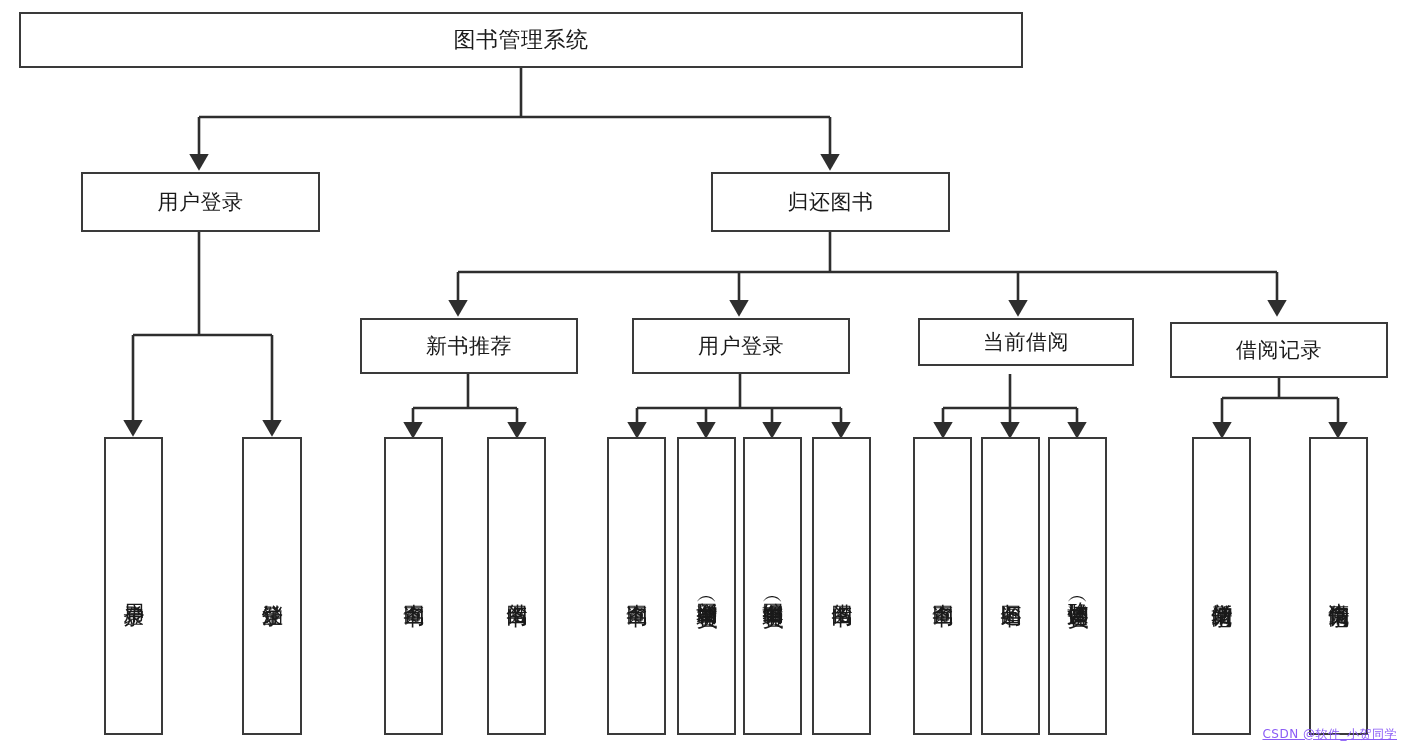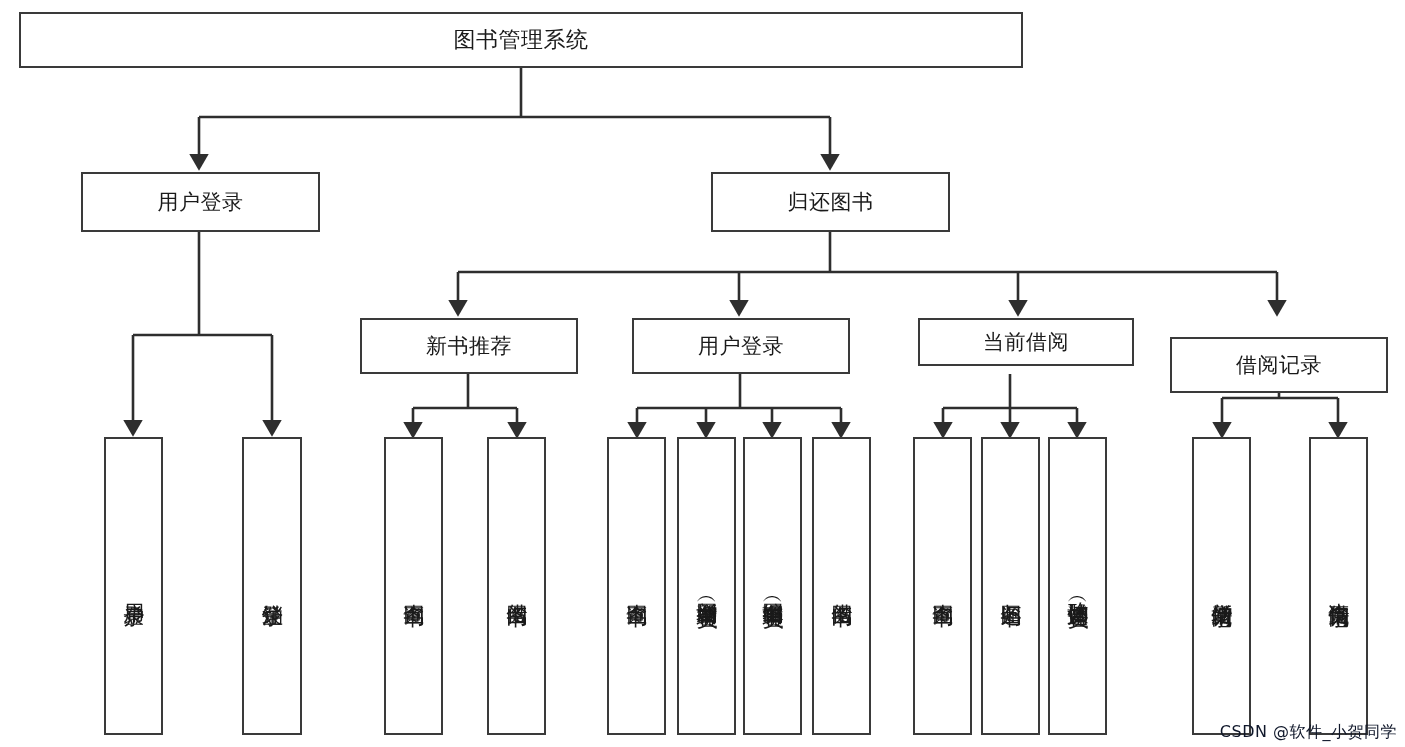--- a/index.html
+++ b/index.html
@@ -55,24 +55,25 @@
     text-orientation: upright;
     white-space: nowrap;
   }
   .node.root {
     font-size: 22px;
   }
   #watermark {
     position: absolute;
     right: 8px;
     bottom: 4px;
-    font-size: 16px;
-    color: #0f172a;
+    font-size: 12px;
+    color: #8b5cf6;
     letter-spacing: 0.5px;
     white-space: nowrap;
+    text-decoration: underline;
   }
 </style>
 </head>
 <body>
 
 <div id="diagram-root">
 
   <svg id="connectors" viewBox="0 0 1405 747">
     <defs>
       <marker id="arrow" markerWidth="10" markerHeight="10" refX="3.2" refY="5" orient="auto" markerUnits="strokeWidth">
@@ -140,21 +141,21 @@
   </div>
 
   <div class="node horizontal" style="left:632px; top:318px; width:218px; height:56px;">
     <span>用户登录</span>
   </div>
 
   <div class="node horizontal" style="left:902px; top:318px; width:216px; height:48px;margin-left:16px;">
     <span>当前借阅</span>
   </div>
 
-  <div class="node horizontal" style="left:1170px; top:337px; width:218px; height:56px;">
+  <div class="node horizontal" style="left:1170px; top:322px; width:218px; height:56px;">
     <span>借阅记录</span>
   </div>
 
   <div class="node vertical" style="left:104px; top:437px; width:59px; height:298px;">
     <span class="vtext">用户登录</span>
   </div>
 
   <div class="node vertical" style="left:242px; top:437px; width:60px; height:298px;">
     <span class="vtext">注销登录</span>
   </div>

